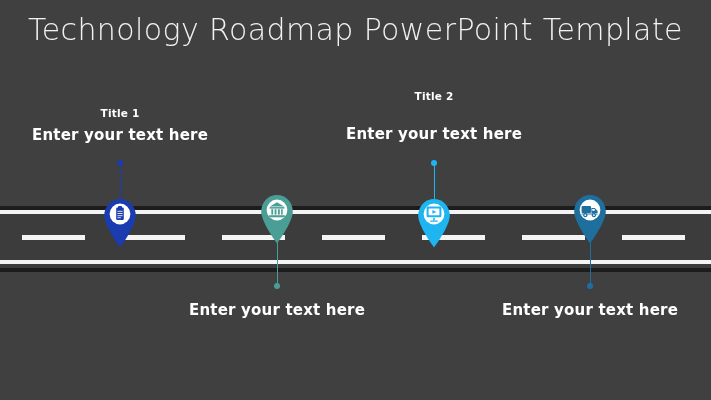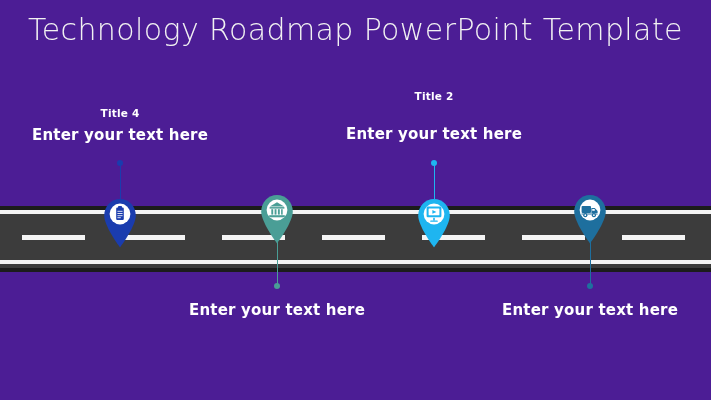--- a/index.html
+++ b/index.html
@@ -6,21 +6,21 @@
   * { margin:0; padding:0; box-sizing:border-box; }
   html, body {
     width:711px; height:400px;
     background:#000000;
     overflow:hidden;
     font-family:"Liberation Sans", sans-serif;
   }
   #slide {
     position:relative;
     width:711px; height:400px;
-    background:#4c1d95;
+    background:#404040;
   }
 
   
   #slide-title {
     position:absolute;
     top:12px; left:0; width:711px;
     text-align:center;
     color:#f2f2f2;
     font-size:30px;
     font-weight:300;
@@ -229,21 +229,21 @@
                 <circle cx="13.9" cy="15.2" r="0.85"></circle>
               </g>
             </g>
           </svg>
         </div>
         <div class="stem" style="top: 242px; height: 42px;"></div>
         <div class="stem-dot" style="top: 283px;"></div>
       </div>
     </div>
   <div id="captions-layer">
-      <div class="cap cap-title" style="left: 20px; width: 200px; top: 107px;">Title 4</div>
+      <div class="cap cap-title" style="left: 20px; width: 200px; top: 107px;">Title 1</div>
       <div class="cap cap-body" style="left: 20px; width: 200px; top: 126px;">Enter your text here</div>
       <div class="cap cap-body" style="left: 177px; width: 200px; top: 301px;">Enter your text here</div>
       <div class="cap cap-title" style="left: 334px; width: 200px; top: 90px;">Title 2</div>
       <div class="cap cap-body" style="left: 334px; width: 200px; top: 125px;">Enter your text here</div>
       <div class="cap cap-body" style="left: 490px; width: 200px; top: 301px;">Enter your text here</div>
     </div>
 
 </div>
 
 </body></html>

